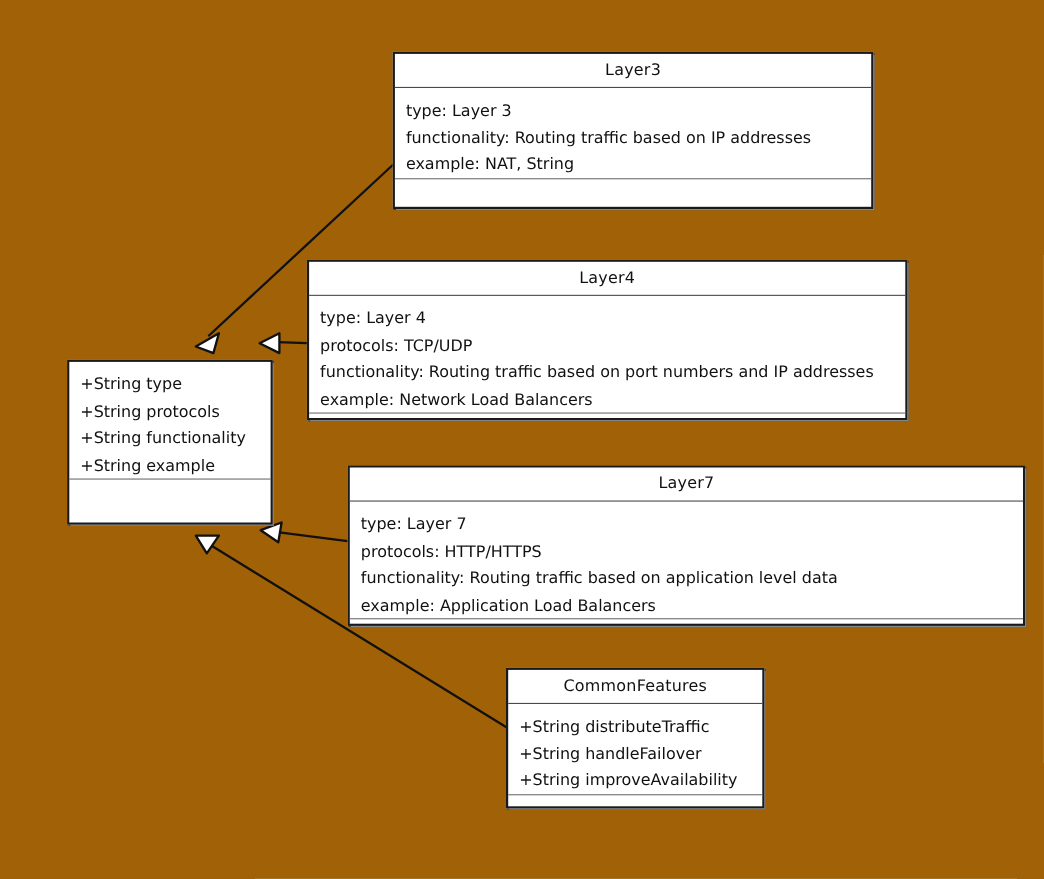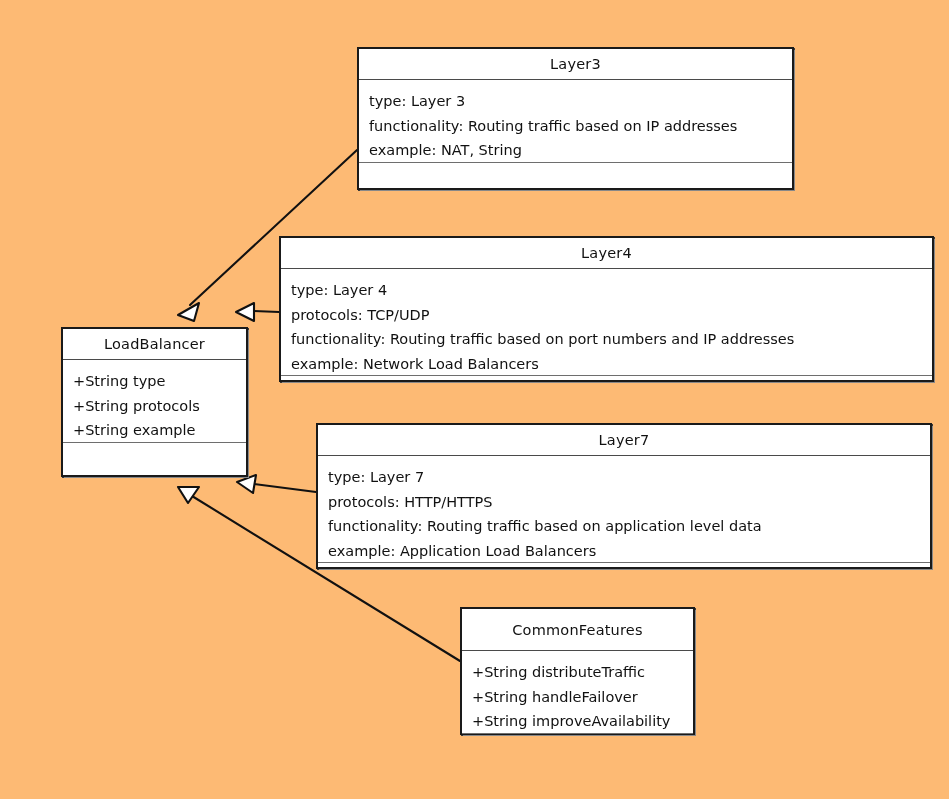--- a/index.html
+++ b/index.html
@@ -5,21 +5,21 @@
 <style>
   html, body {
     margin: 0;
     padding: 0;
     background: #ffffff;
   }
   #canvas {
     position: relative;
     width: 949px;
     height: 799px;
-    background: #fdba74;
+    background: #a16207;
     overflow: hidden;
     font-family: "DejaVu Sans", sans-serif;
   }
 
   
   .uml-box {
     position: absolute;
     background: #ffffff;
     border: 2.2px solid #1a1a1a;
     box-sizing: border-box;
@@ -112,54 +112,54 @@
   <div class="uml-box" style="left:357px; top:47px; width:437px; height:143px;">
     <div class="uml-title" style="height:31px;">Layer3</div>
     <div class="uml-body">
       <div class="uml-row">type: Layer 3</div>
       <div class="uml-row">functionality: Routing traffic based on IP addresses</div>
       <div class="uml-row">example: NAT, String</div>
       <div class="uml-footrule"></div>
     </div>
   </div>
 
-  <div class="uml-box" style="left:279px; top:236px; width:655px; height:146px;">
+  <div class="uml-box" style="left:279px; top:236px; width:546px; height:146px;">
     <div class="uml-title" style="height:31px;">Layer4</div>
     <div class="uml-body">
       <div class="uml-row">type: Layer 4</div>
       <div class="uml-row">protocols: TCP/UDP</div>
       <div class="uml-row">functionality: Routing traffic based on port numbers and IP addresses</div>
       <div class="uml-row">example: Network Load Balancers</div>
       <div class="uml-footrule"></div>
     </div>
   </div>
 
   <div class="uml-box" style="left:61px; top:327px; width:187px; height:150px;">
-    <div class="uml-title" style="height:31px;">LoadBalancer</div>
     <div class="uml-body">
       <div class="uml-row">+String type</div>
       <div class="uml-row">+String protocols</div>
+      <div class="uml-row">+String functionality</div>
       <div class="uml-row">+String example</div>
       <div class="uml-footrule"></div>
     </div>
   </div>
 
   <div class="uml-box" style="left:316px; top:423px; width:616px; height:146px;">
     <div class="uml-title" style="height:31px;">Layer7</div>
     <div class="uml-body">
       <div class="uml-row">type: Layer 7</div>
       <div class="uml-row">protocols: HTTP/HTTPS</div>
       <div class="uml-row">functionality: Routing traffic based on application level data</div>
       <div class="uml-row">example: Application Load Balancers</div>
       <div class="uml-footrule"></div>
     </div>
   </div>
 
   <div class="uml-box" style="left:460px; top:607px; width:235px; height:128px;">
-    <div class="uml-title" style="height:42px;">CommonFeatures</div>
+    <div class="uml-title" style="height:31px;">CommonFeatures</div>
     <div class="uml-body">
       <div class="uml-row">+String distributeTraffic</div>
       <div class="uml-row">+String handleFailover</div>
       <div class="uml-row">+String improveAvailability</div>
       <div class="uml-footrule"></div>
     </div>
   </div>
 
 </div>
 

